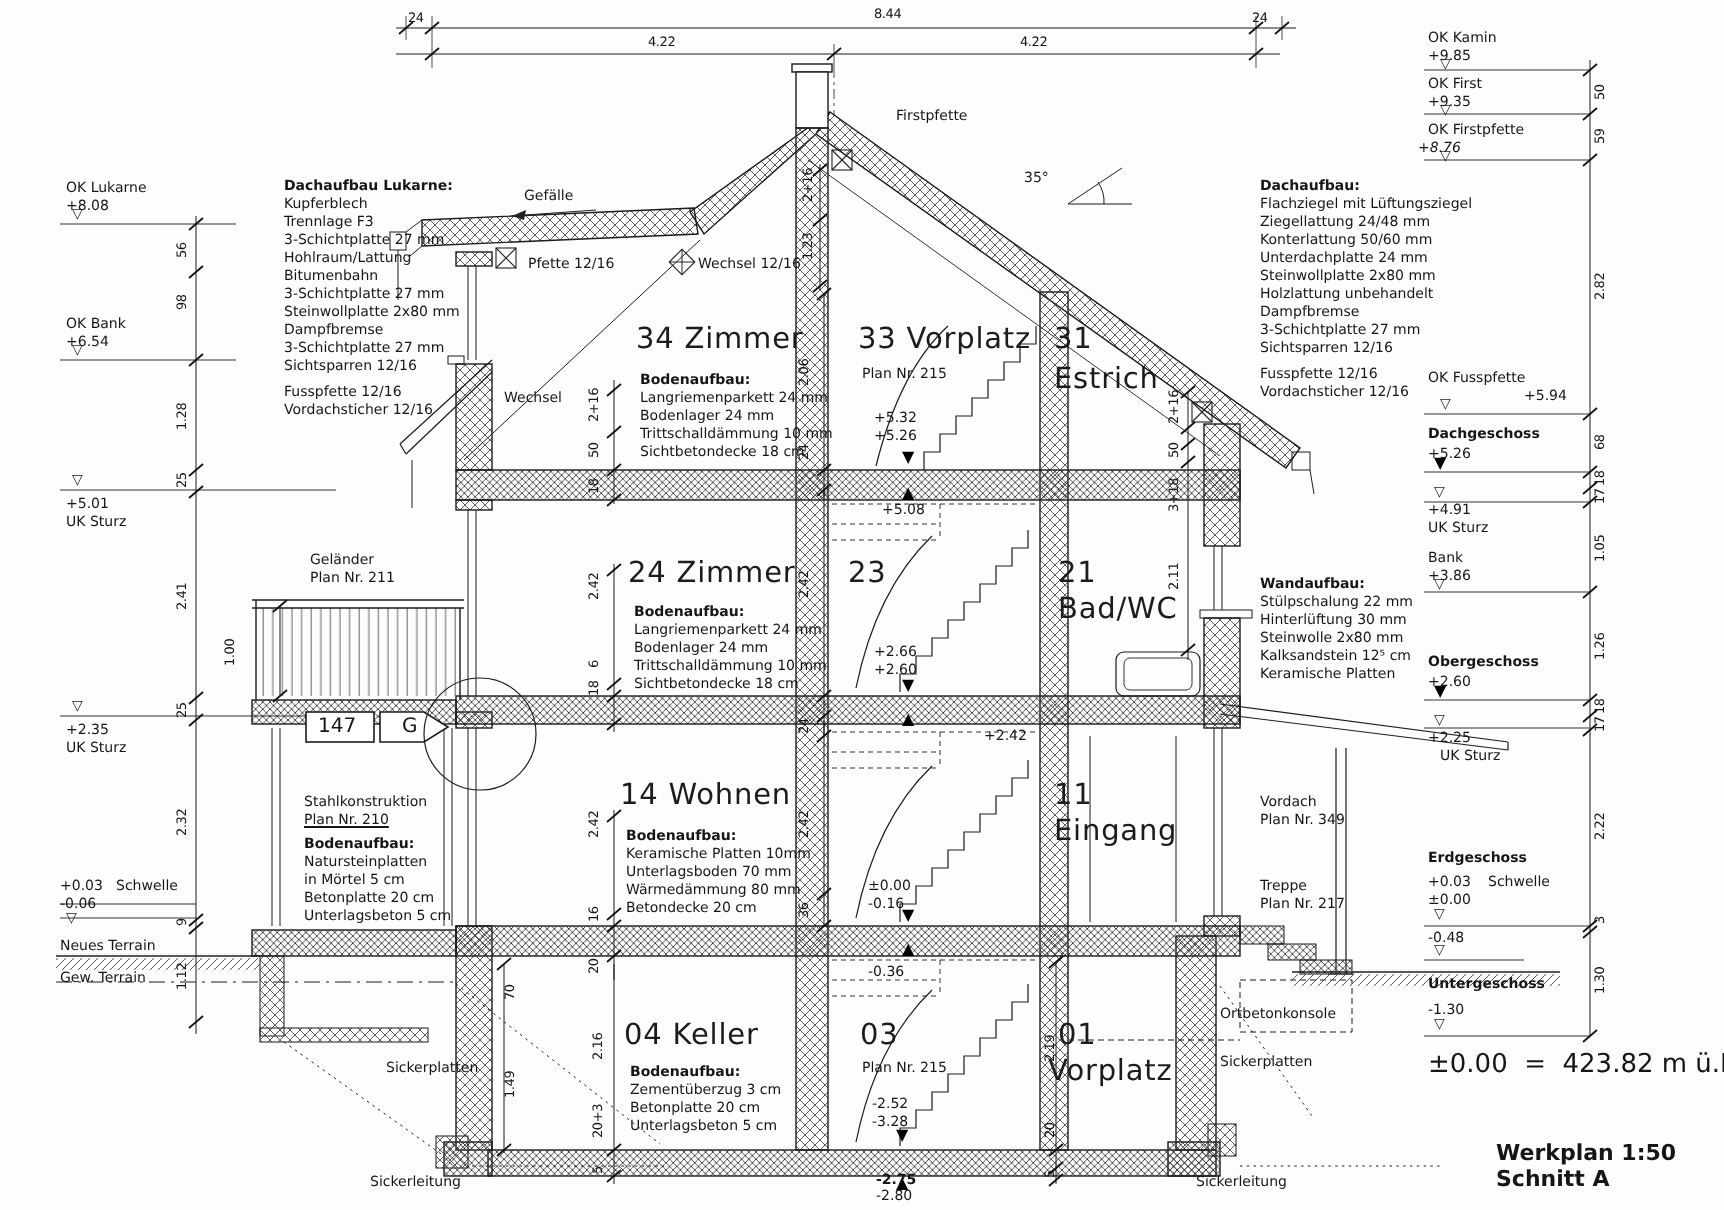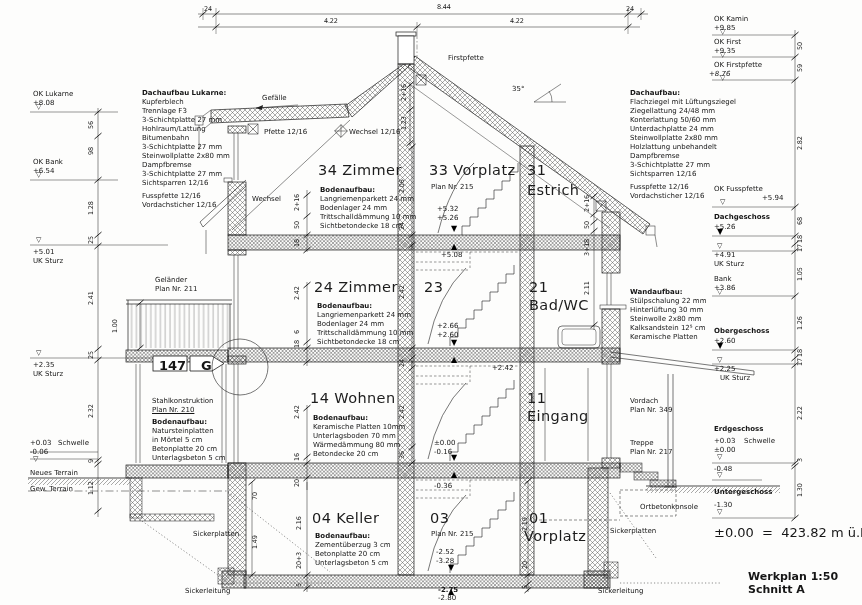--- a/index.html
+++ b/index.html
@@ -4,21 +4,21 @@
 <style>
   html,body{margin:0;padding:0;background:#e8e8e8}
   .canvas{position:relative;width:862px;height:605px;background:#fdfdfc;overflow:hidden;
           font-family:"DejaVu Sans",sans-serif}
   .canvas svg{position:absolute;left:0;top:0}
   .lbl{position:absolute;white-space:pre;font-size:7px;line-height:1.05;color:#161616}
   .d{font-size:6.5px;letter-spacing:-0.2px}
   .rot{transform:rotate(-90deg);transform-origin:0 0}
   .b{font-weight:bold}
   .room{font-size:14.5px;color:#1c1c1c;letter-spacing:.4px}
-  .ref{font-size:13px;font-weight:700}
+  .ref{font-size:10px;font-weight:400}
   .mk{font-size:8px;color:#000}
   .mko{font-size:7px;color:#222}
   .big{font-size:13px}
   .title{font-size:11px;font-weight:bold}
 </style>
 </head>
 <body>
 
 <div class="canvas">
 
@@ -412,21 +412,21 @@
       <span class="lbl" style="left: 744px; top: 438px;">Schwelle</span>
       <span class="lbl" style="left: 714px; top: 447px;">±0.00</span>
       <span class="lbl mko" style="left: 717px; top: 454px;">▽</span>
       <span class="lbl" style="left: 630px; top: 440px;">Treppe</span>
       <span class="lbl" style="left: 630px; top: 449px;">Plan Nr. 217</span>
       <span class="lbl" style="left: 714px; top: 466px;">-0.48</span>
       <span class="lbl mko" style="left: 717px; top: 472px;">▽</span>
       <span class="lbl b" style="left: 714px; top: 489px;">Untergeschoss</span>
       <span class="lbl" style="left: 714px; top: 502px;">-1.30</span>
       <span class="lbl mko" style="left: 717px; top: 509px;">▽</span>
-      <span class="lbl" style="left: 640px; top: 504px;">Ortbetonkonsole</span>
+      <span class="lbl" style="left: 610px; top: 504px;">Ortbetonkonsole</span>
       <span class="lbl" style="left: 610px; top: 528px;">Sickerplatten</span>
       <span class="lbl" style="left: 598px; top: 588px;">Sickerleitung</span>
       <span class="lbl d rot" style="left: 88px; top: 129px;">56</span>
       <span class="lbl d rot" style="left: 88px; top: 155px;">98</span>
       <span class="lbl d rot" style="left: 88px; top: 215px;">1.28</span>
       <span class="lbl d rot" style="left: 88px; top: 244px;">25</span>
       <span class="lbl d rot" style="left: 88px; top: 305px;">2.41</span>
       <span class="lbl d rot" style="left: 88px; top: 359px;">25</span>
       <span class="lbl d rot" style="left: 88px; top: 418px;">2.32</span>
       <span class="lbl d rot" style="left: 88px; top: 463px;">9</span>

